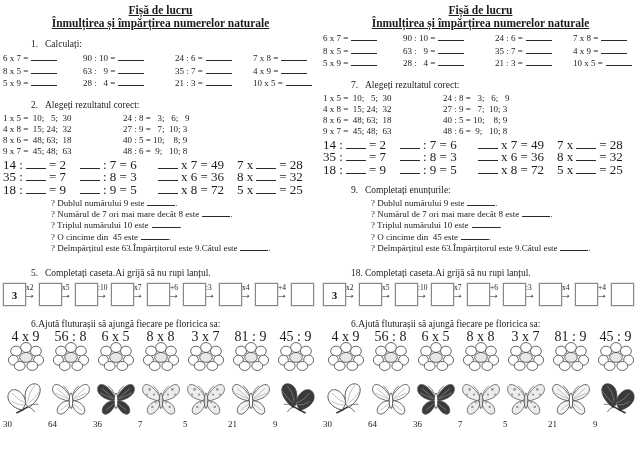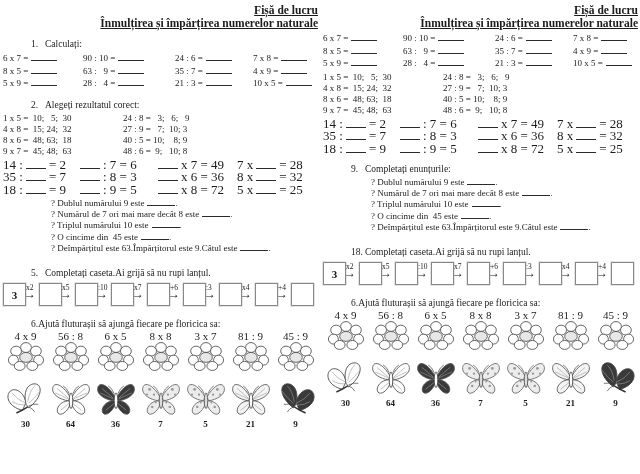--- a/index.html
+++ b/index.html
@@ -2,21 +2,21 @@
 <html><head>
 <meta charset="utf-8">
 <style>
   html,body{margin:0;padding:0;}
   body{
     width:640px;height:474px;overflow:hidden;background:#ffffff;
     font-family:"Liberation Serif", serif;color:#1b1b1b;
   }
   #page{display:flex;width:640px;}
   .sheet{width:320px;box-sizing:border-box;padding:2px 2px 0 3px;flex:none;}
-  .title{ text-align:right;margin-top:2px;font-weight:bold;font-size:11.5px;line-height:13px;}
+  .title{ text-align:center;margin-top:2px;font-weight:bold;font-size:11.5px;line-height:13px;}
   .title div{text-decoration:underline;}
   .sec-head{font-size:9.5px;line-height:11px;white-space:pre;padding-left:28px;}
   .sec-no{display:inline-block;min-width:14px;}
   .sec-no-tight{display:inline-block;}
   .m1{margin-top:9px;} .m2{margin-top:10px;} .m3{margin-top:11px;}
   .m4{margin-top:9px;} .m5{margin-top:14px;} .m6{margin-top:13px;}
   .calc-grid{display:grid;grid-template-columns:80px 92px 78px 66px;font-size:9px;line-height:12.5px;margin-top:2px;}
   .cell{white-space:pre;}
   .expr{white-space:pre;}
   .blank{display:inline-block;border-bottom:1px solid #2a2a2a;height:7px;vertical-align:baseline;}
@@ -31,24 +31,24 @@
   .statements{font-size:9px;line-height:11.2px;margin-top:2px;margin-left:48px;}
   .statements .line{white-space:pre;}
   .chain{display:flex;align-items:center;margin-top:4px;}
   .cbox{width:21px;height:21px;border:1px solid #888;background:#fff;flex:none;box-shadow:0 0 0 0.5px #ccc;}
   .cbox.start{display:flex;align-items:center;justify-content:center;font-weight:bold;font-size:11px;color:#111;}
   .op{position:relative;width:13px;height:22px;flex:none;}
   .op-label{position:absolute;top:0;left:0;font-size:7.5px;line-height:8px;font-style:normal;white-space:nowrap;z-index:2;}
   .op-arrow{position:absolute;top:3px;left:-2px;font-size:12px;color:#111;}
   .flowers{display:flex;margin-top:1px;}
   .fl{width:45px;text-align:center;flex:none;}
-  .fl-label{font-size:11px;line-height:11px;white-space:pre;}
+  .fl-label{font-size:14px;line-height:11px;white-space:pre;}
   .fl-svg{width:36px;height:29px;color:#fff;}
   .bfs{display:flex;align-items:flex-end;margin-top:4px;}
-  .bf{width:45px;text-align:center;flex:none;font-weight:bold;}
+  .bf{width:45px;flex:none;}
   .bf-svg{width:42px;height:40px;display:block;margin:0 auto;}
   .bf-num{font-size:9px;line-height:10px;}
   .mirror{transform:scaleX(-1);}
   .c-white{color:#fdfdfd;} .c-light{color:#f4f4f4;} .c-dark{color:#3a3a3a;} .c-spot{color:#ececec;}
   .defs{position:absolute;width:0;height:0;overflow:hidden;}
 </style>
 </head>
 <body>
 
 <svg class="defs" xmlns="http://www.w3.org/2000/svg">
@@ -300,20 +300,21 @@
       <span class="cell"><span class="expr">8 x 5 =</span><span class="blank b26"></span></span>
       <span class="cell"><span class="expr">63 :   9 =</span><span class="blank b26"></span></span>
       <span class="cell"><span class="expr">35 : 7 =</span><span class="blank b26"></span></span>
       <span class="cell"><span class="expr">4 x 9 =</span><span class="blank b26"></span></span>
       <span class="cell"><span class="expr">5 x 9 =</span><span class="blank b26"></span></span>
       <span class="cell"><span class="expr">28 :   4 =</span><span class="blank b26"></span></span>
       <span class="cell"><span class="expr">21 : 3 =</span><span class="blank b26"></span></span>
       <span class="cell"><span class="expr">10 x 5 =</span><span class="blank b26"></span></span>
     </div>
 
+    <div class="sec-head m2"><span class="sec-no">7.</span><span>Alegeți rezultatul corect:</span></div>
     <div class="choose">
       <div class="choose-row">
           <span class="choose-l">1 x 5 =  10;   5;  30</span>
           <span class="choose-r">24 : 8 =   3;   6;   9</span>
         </div>
       <div class="choose-row">
           <span class="choose-l">4 x 8 =  15; 24;  32</span>
           <span class="choose-r">27 : 9 =   7;  10; 3</span>
         </div>
       <div class="choose-row">

